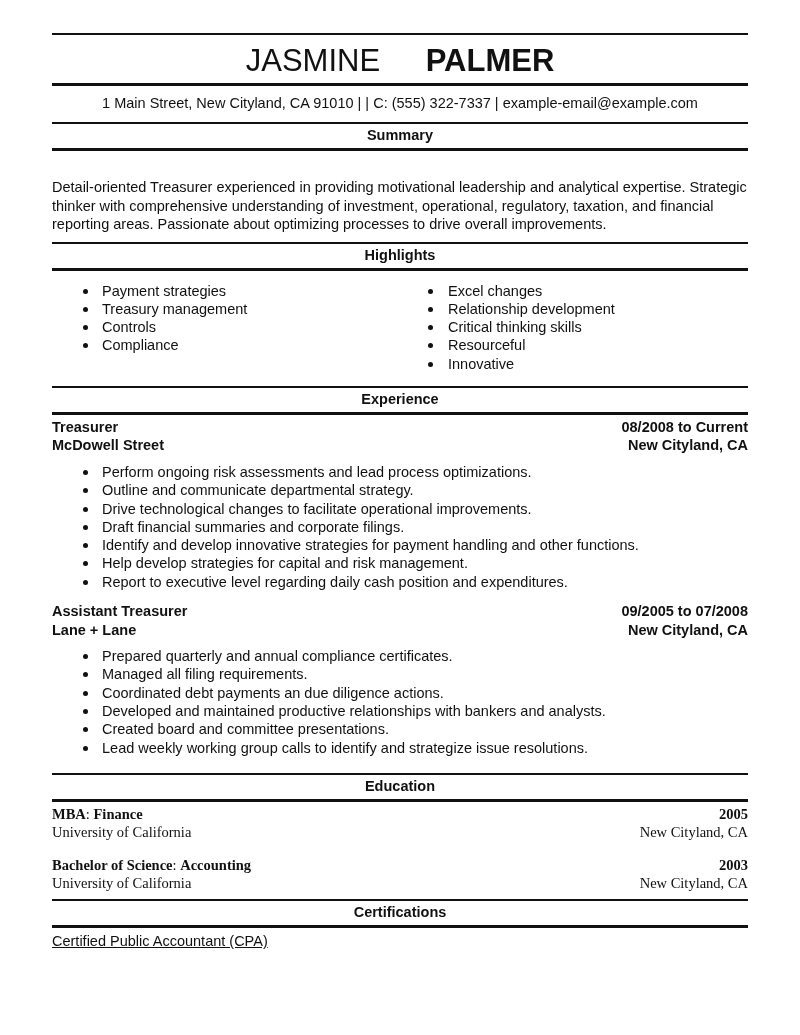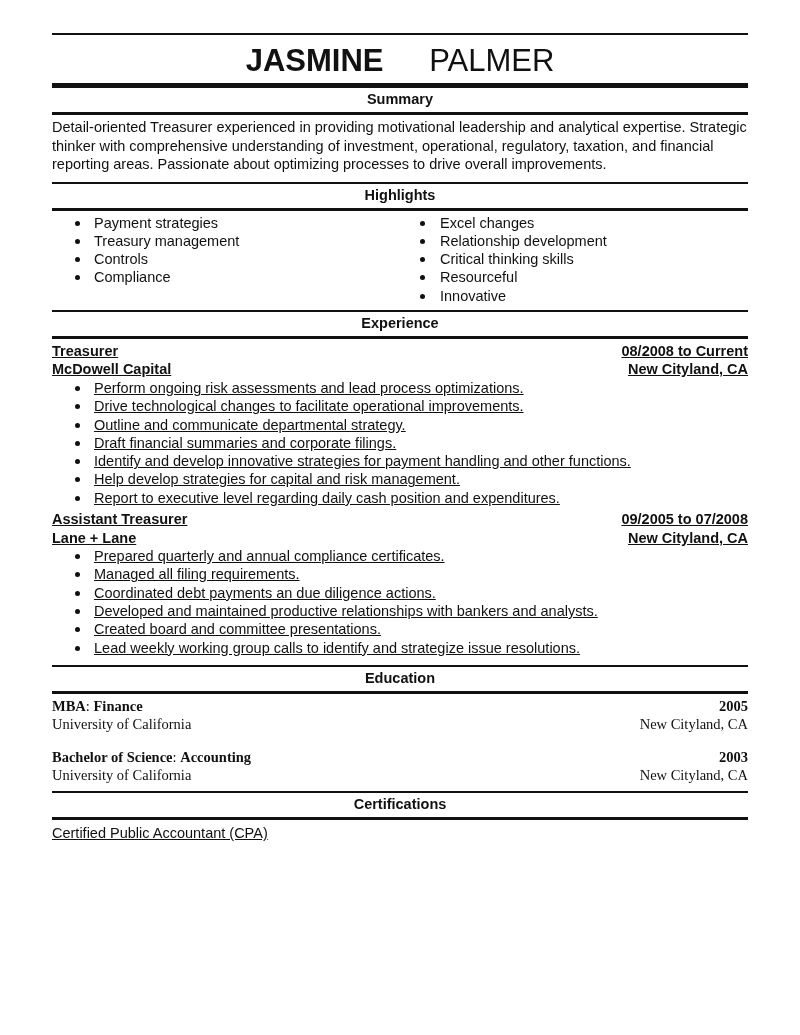--- a/index.html
+++ b/index.html
@@ -7,63 +7,64 @@
     width: 800px; height: 1035px; position: relative; overflow: hidden;
     font-family: "Liberation Sans", sans-serif; color: #111111;
   }
   .page { position: absolute; left: 52px; width: 696px; top: 0; }
   .rule-thin { height: 2px; background: #111; }
   .rule-thick { height: 3px; background: #111; }
   .name {
     text-align: center; font-size: 31px; line-height: 36px; letter-spacing: 0px;
     margin-top: 8px; height: 40px;
   }
-  .name .first { font-weight: bold; }
-  .name .last { font-weight: normal; margin-left: 37px; }
+  .name .first { font-weight: normal; }
+  .name .last { font-weight: bold; margin-left: 37px; }
   .contact {
     text-align: center; font-size: 14.5px; line-height: 18px;
     padding: 8px 0 10px 0;
   }
   .section-head {
     text-align: center; font-weight: bold; font-size: 14.5px; line-height: 19px;
     padding: 2px 0 3px 0;
   }
-  .para { font-size: 14.5px; line-height: 18.5px; padding: 3px 0 8px 0; }
+  .para { font-size: 14.5px; line-height: 18.5px; padding: 3px 0 8px 0; margin-top: 24px; }
   .highlights { display: flex; padding: 3px 0 5px 0; }
   .hl-col { width: 50%; }
-  .hl-col ul, .bullets { list-style: none; margin: 0; padding: 0; }
+  .hl-col ul, .bullets { list-style: none; margin: 8px; padding: 0; }
   .bullet-item {
     position: relative; padding-left: 42px; font-size: 14.5px; line-height: 18.3px;
   }
   .bullet-item::before {
     content: ""; position: absolute; left: 23px; top: 7px;
     width: 5px; height: 5px; border-radius: 50%; background: #111;
   }
   .hl-col.right .bullet-item { padding-left: 40px; }
   .hl-col.right .bullet-item::before { left: 20px; }
   .row { display: flex; justify-content: space-between; font-size: 14.5px; line-height: 18.5px; }
   .bold { font-weight: bold; }
   .job { padding-top: 3px; }
   .job + .job { padding-top: 3px; }
-  .exp-section { padding-bottom: 8px; text-decoration: underline; }
+  .exp-section { padding-bottom: 8px; }
   .edu { padding: 3px 0 6px 0; font-family: Liberation Serif, serif; }
   .edu .entry + .entry { margin-top: 14px; }
   .cert { font-size: 14.5px; line-height: 18px; padding-top: 4px; text-decoration: underline; }
 </style>
 </head>
 <body>
 
 <div class="page">
   <div style="height:33px"></div>
   <div class="rule-thin"></div>
   <div class="name">
     <span class="first">JASMINE</span>
     <span class="last">PALMER</span>
   </div>
   <div class="rule-thick"></div>
+  <div class="contact">1 Main Street, New Cityland, CA 91010 | | C: (555) 322-7337 | example-email@example.com</div>
 
   <div class="rule-thin"></div>
   <div class="section-head">Summary</div>
   <div class="rule-thick"></div>
   <div class="para">Detail-oriented Treasurer experienced in providing motivational leadership and analytical expertise. Strategic thinker with comprehensive understanding of investment, operational, regulatory, taxation, and financial reporting areas. Passionate about optimizing processes to drive overall improvements.</div>
 
   <div class="rule-thin"></div>
   <div class="section-head">Highlights</div>
   <div class="rule-thick"></div>
   <div class="highlights">
@@ -89,27 +90,27 @@
   <div class="rule-thin"></div>
   <div class="section-head">Experience</div>
   <div class="rule-thick"></div>
   <div class="exp-section">
     <div class="job">
       <div class="row bold">
         <span>Treasurer</span>
         <span>08/2008 to Current</span>
       </div>
       <div class="row bold">
-        <span>McDowell Capital</span>
+        <span>McDowell Street</span>
         <span>New Cityland, CA</span>
       </div>
       <ul class="bullets">
         <li class="bullet-item">Perform ongoing risk assessments and lead process optimizations.</li>
+        <li class="bullet-item">Outline and communicate departmental strategy.</li>
         <li class="bullet-item">Drive technological changes to facilitate operational improvements.</li>
-        <li class="bullet-item">Outline and communicate departmental strategy.</li>
         <li class="bullet-item">Draft financial summaries and corporate filings.</li>
         <li class="bullet-item">Identify and develop innovative strategies for payment handling and other functions.</li>
         <li class="bullet-item">Help develop strategies for capital and risk management.</li>
         <li class="bullet-item">Report to executive level regarding daily cash position and expenditures.</li>
       </ul>
     </div>
     <div class="job">
       <div class="row bold">
         <span>Assistant Treasurer</span>
         <span>09/2005 to 07/2008</span>

